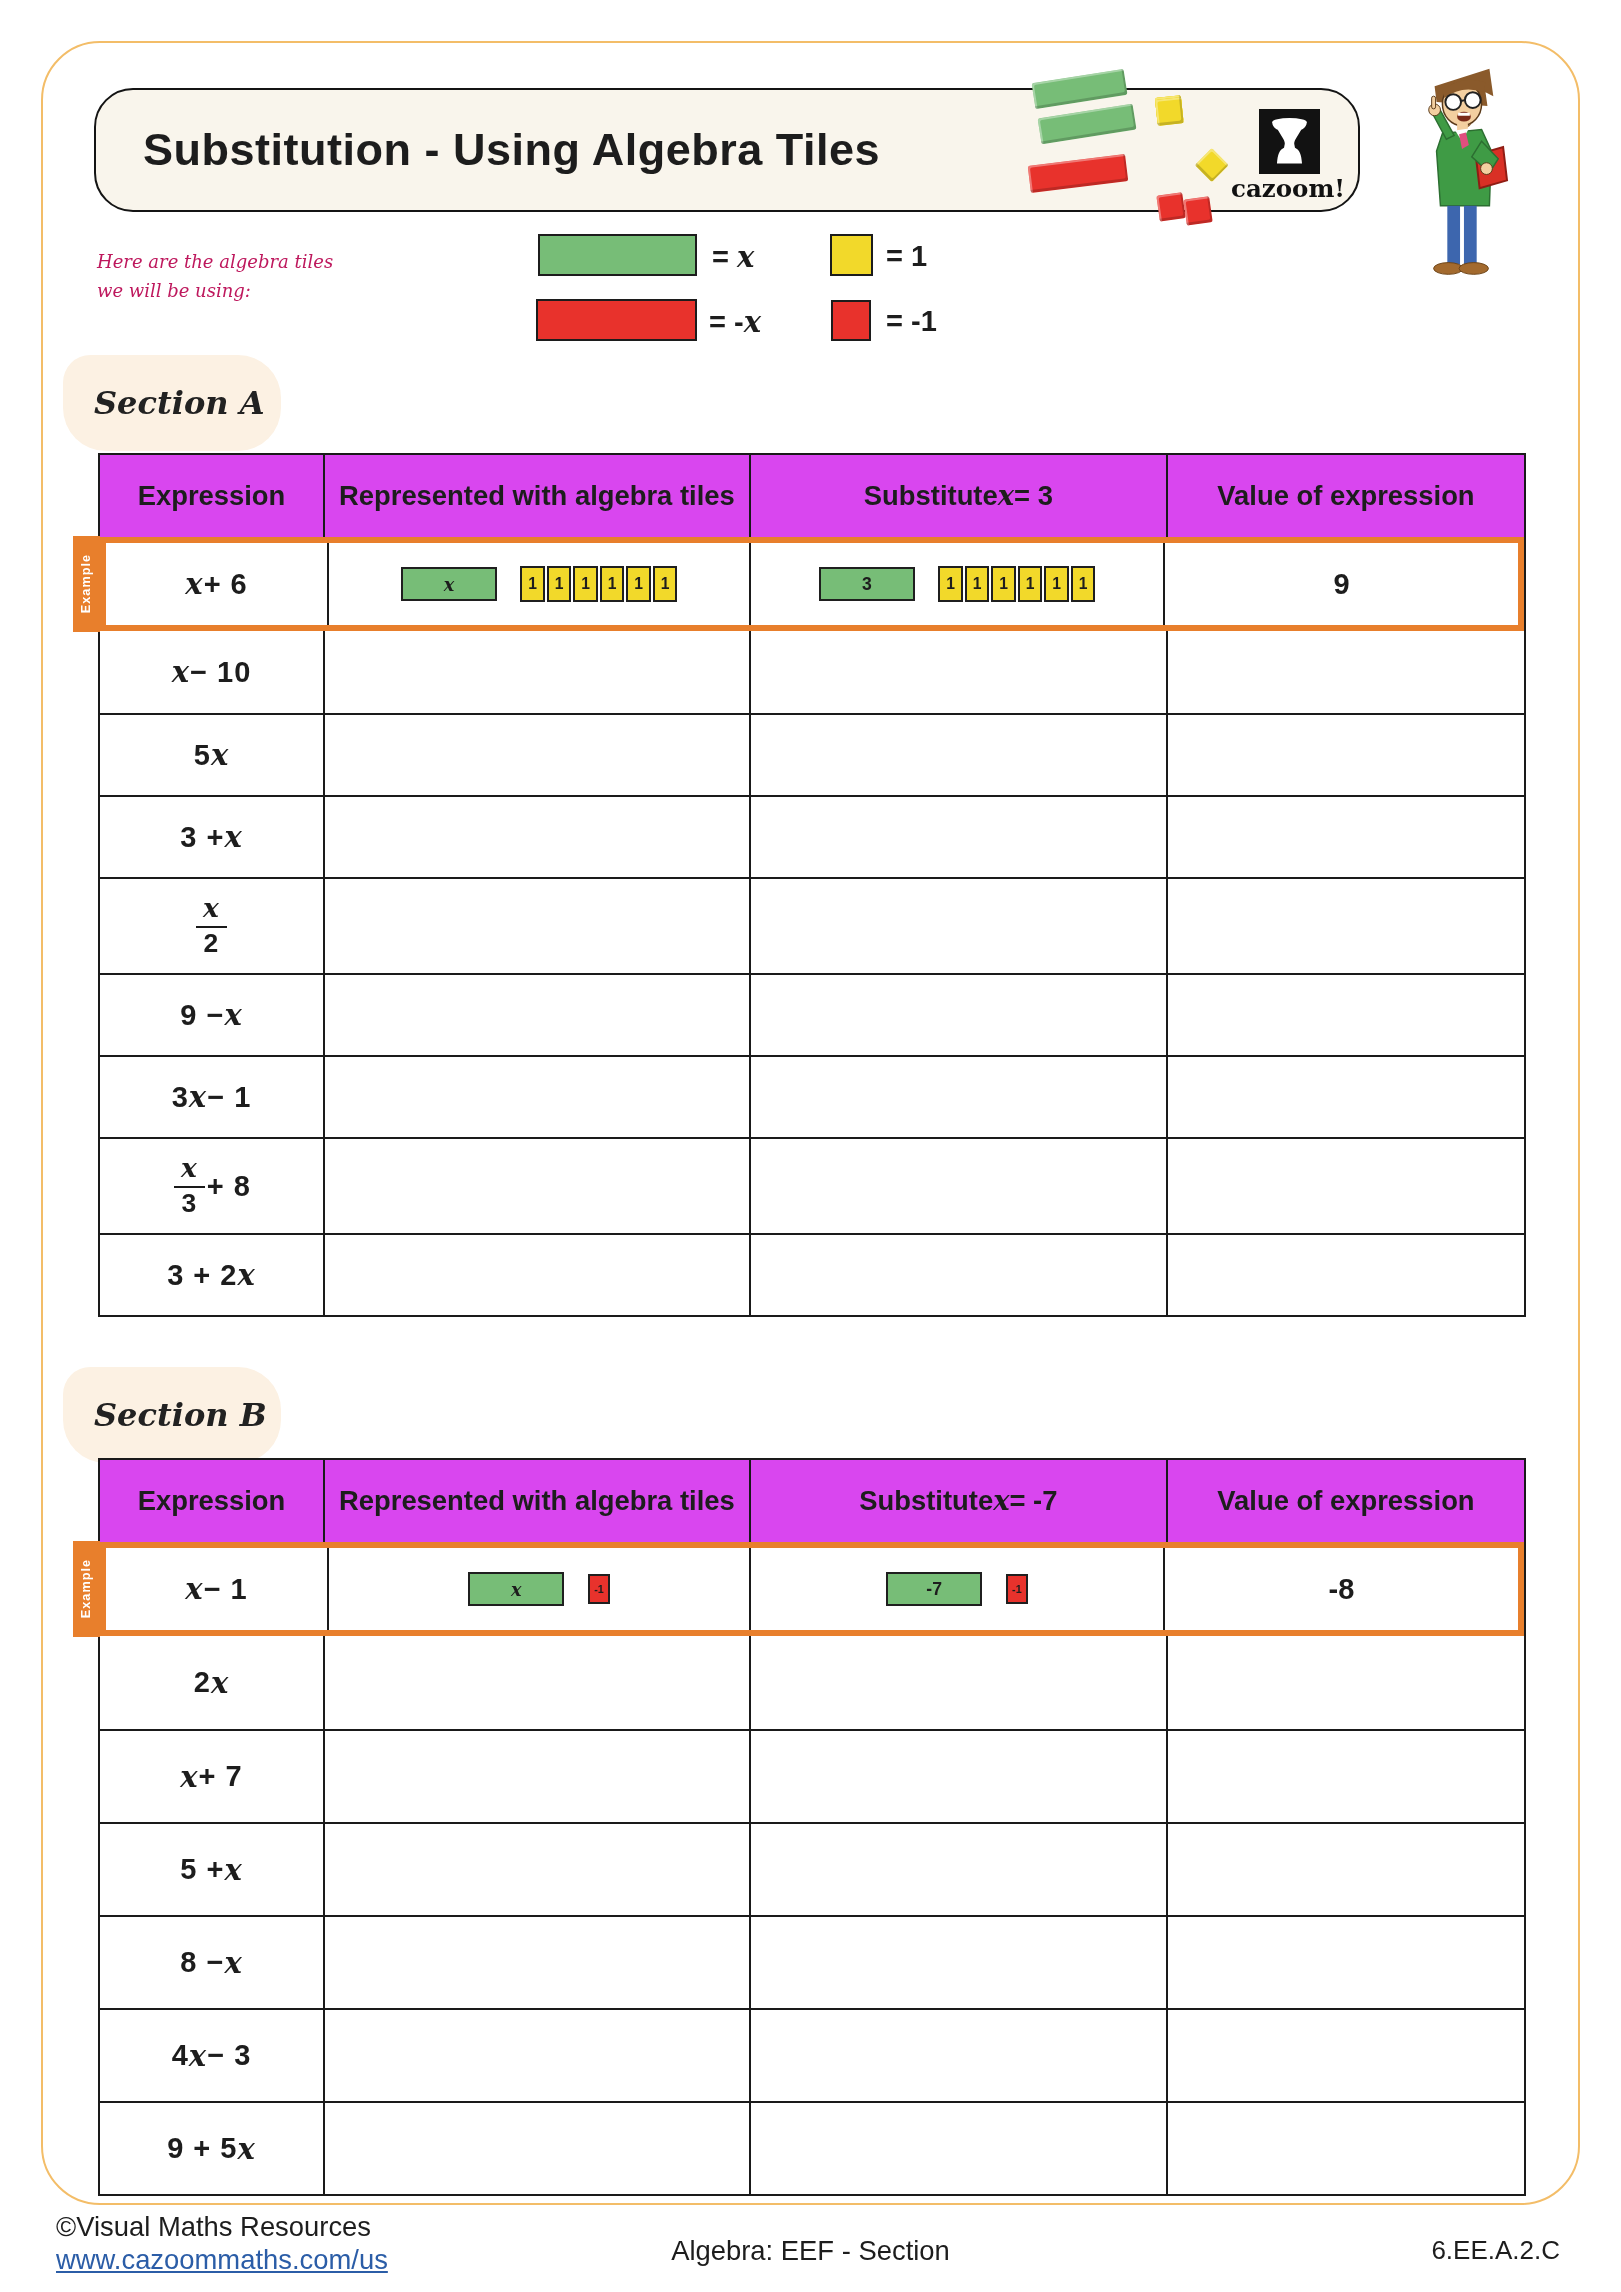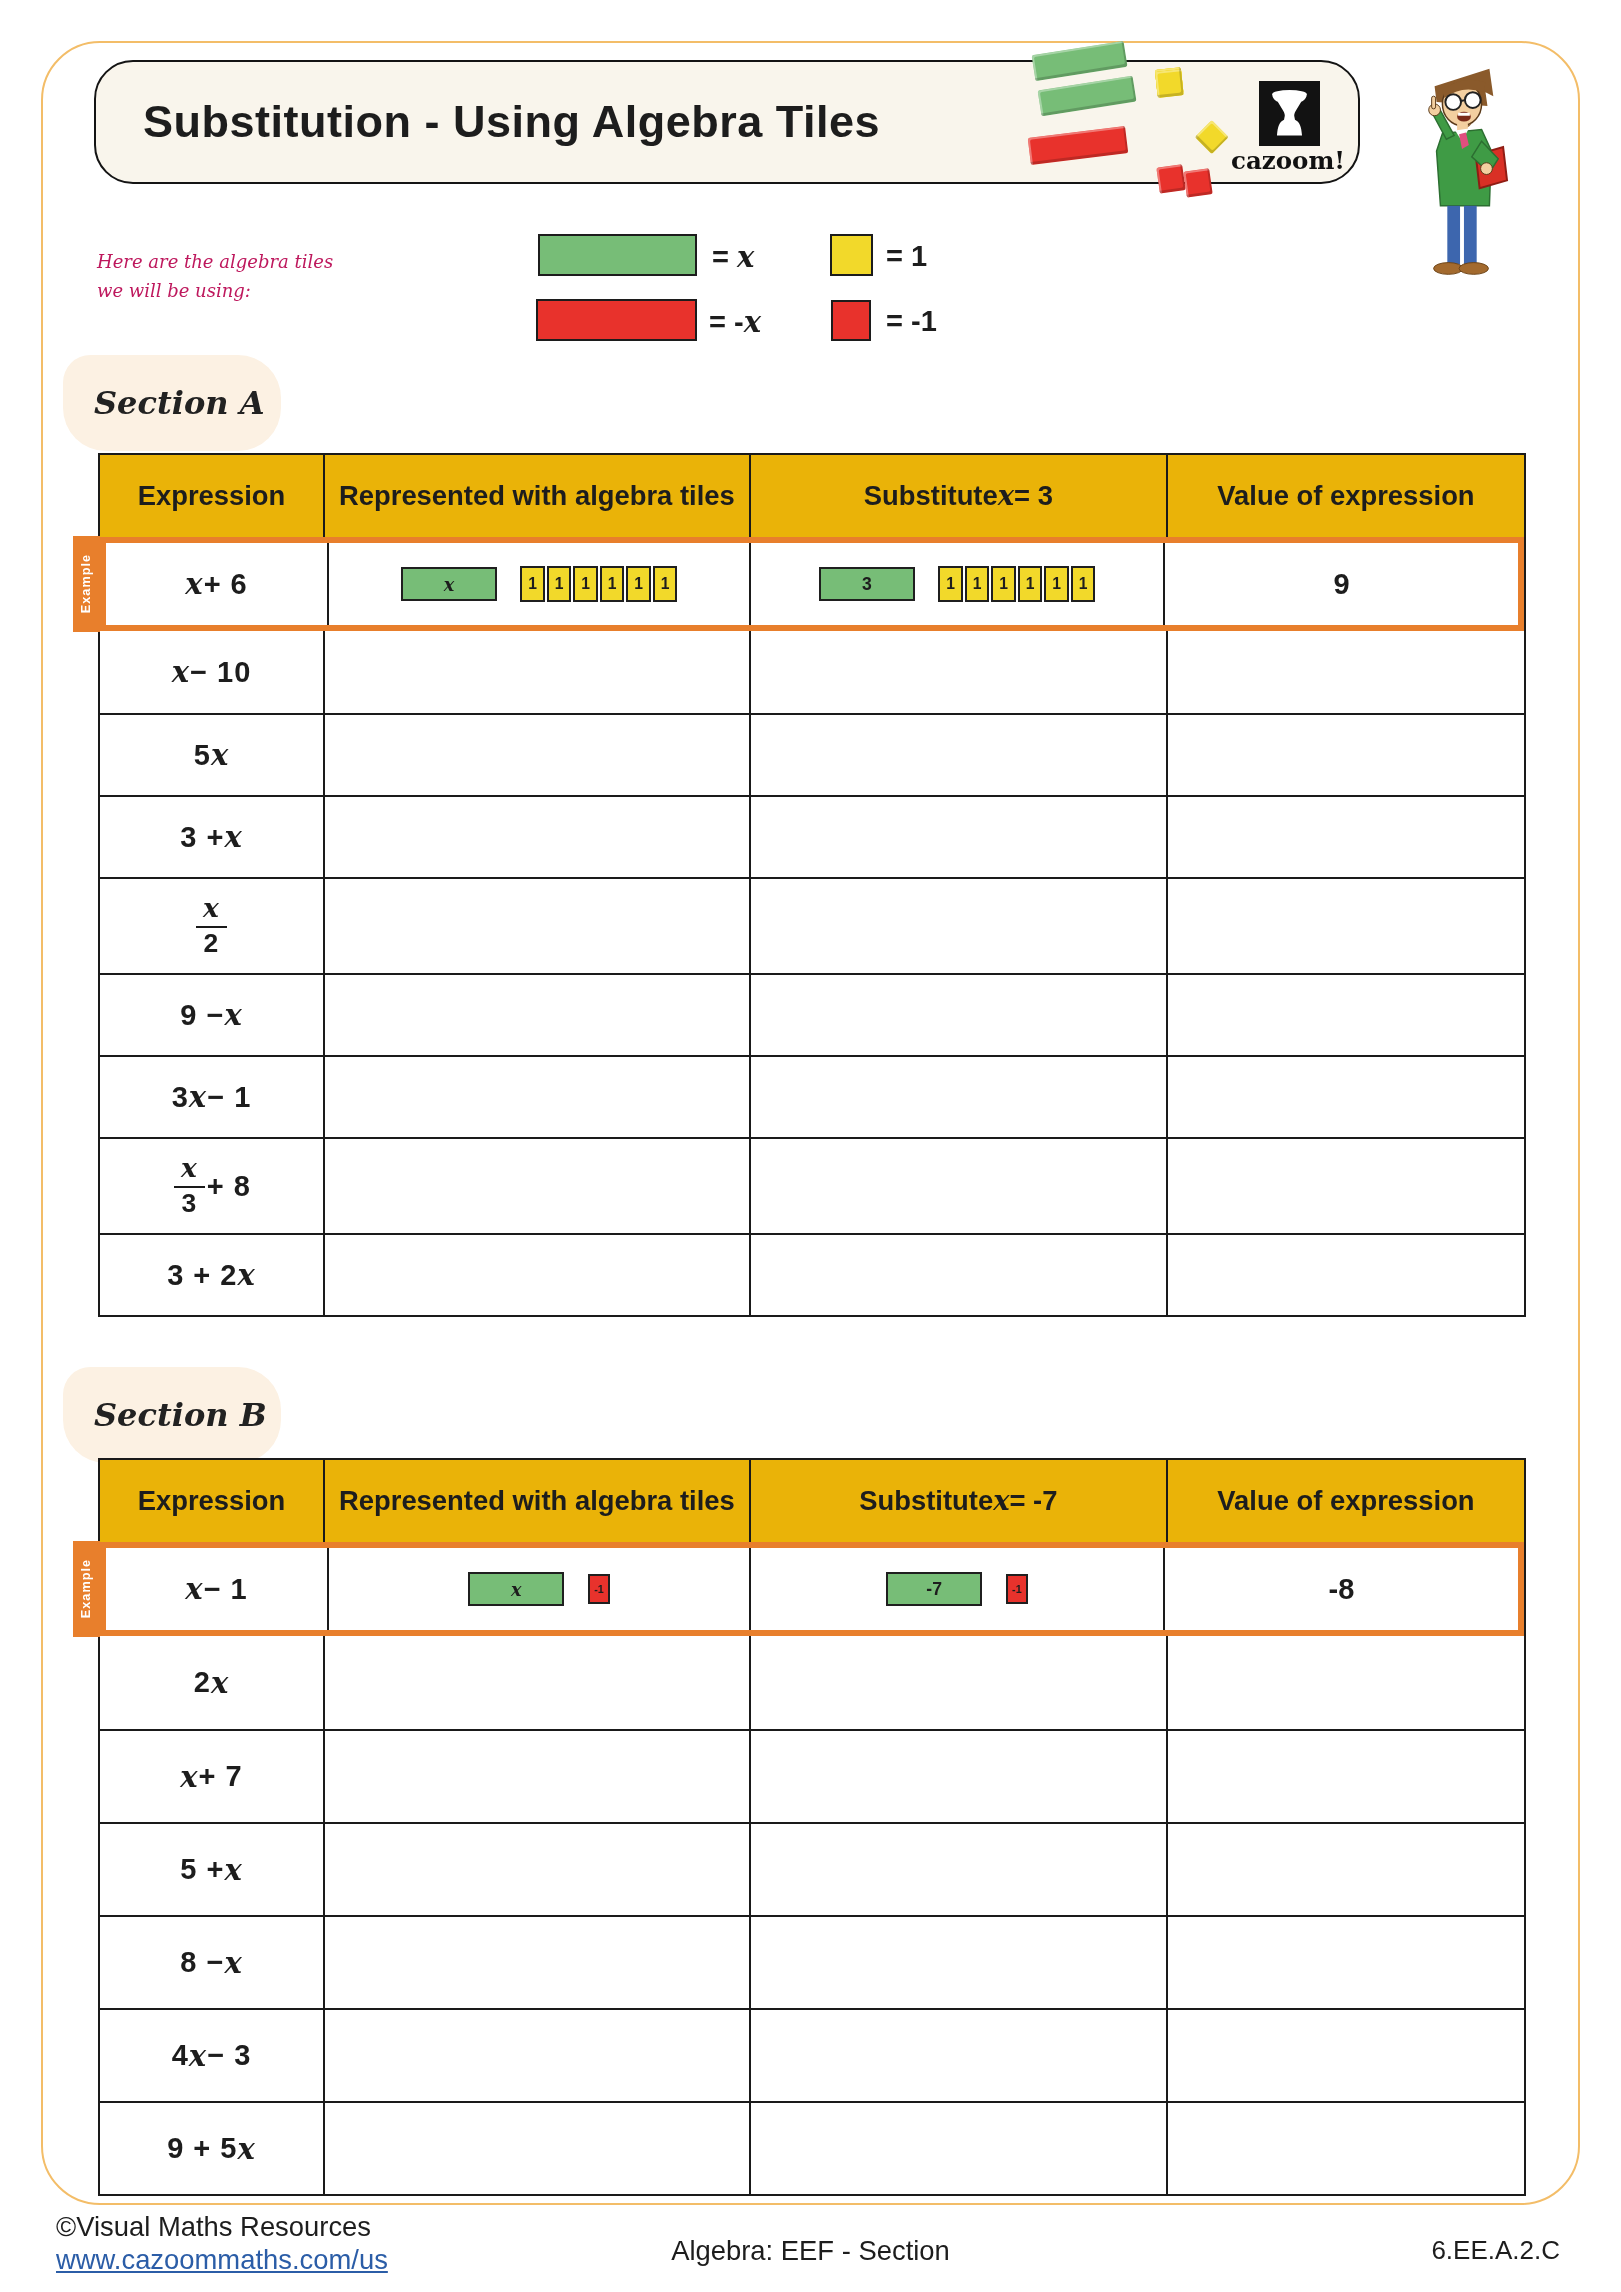--- a/index.html
+++ b/index.html
@@ -3,21 +3,21 @@
 <meta charset="utf-8">
 <style>
   * { margin:0; padding:0; box-sizing:border-box; }
   body { width:1621px; height:2293px; background:#ffffff; font-family:"Liberation Sans", sans-serif; color:#1d1d1d; position:relative; overflow:hidden; }
   .abs { position:absolute; }
 
   
   .page-border { left:41px; top:41px; width:1539px; height:2164px; border:2.9px solid #F3BD68; border-radius:59px; }
 
   
-  .title-box { left:94px; top:60px; width:1266px; height:124px; background:#F9F5EC; border:2.9px solid #141414; border-radius:39px; }
+  .title-box { left:94px; top:88px; width:1266px; height:124px; background:#F9F5EC; border:2.9px solid #141414; border-radius:39px; }
   .title-text { position:absolute; left:47px; top:50%; transform:translateY(-50%); font-size:45px; font-weight:bold; letter-spacing:0.5px; }
 
   
   .decor { position:absolute; border-radius:2px; box-shadow: inset -2px -2.9px 0 rgba(0,0,0,0.18), inset 2px 2px 0 rgba(255,255,255,0.35); }
   .d-green { background:#77BD77; }
   .d-red { background:#E8322C; }
   .d-yellow { background:#F2D92A; }
 
   .logo-box { position:absolute; left:1163px; top:18.6px; width:61px; height:65px; background:#121212; display:flex; align-items:center; justify-content:center; }
   .logo-text { position:absolute; left:1135px; top:84px; width:118px; text-align:left; font-family:"DejaVu Serif", serif; font-weight:bold; font-size:24.5px; color:#111; }
@@ -36,21 +36,21 @@
   
   .section-blob { width:218px; height:96px; background:#FCF1E3; border-radius:27.4px 43px 43px 43px; display:flex; align-items:center; }
   .blob-a { left:63px; top:355px; }
   .blob-b { left:63px; top:1367px; }
   .section-label { padding-left:31px; font-family:"DejaVu Serif", serif; font-style:italic; font-weight:bold; font-size:32px; color:#222; }
 
   
   .wtable { width:1428px; border:2.9px solid #1a1a1a; background:#ffffff; }
   .table-a { left:98px; top:453px; }
   .table-b { left:98px; top:1458px; }
-  .thead { display:grid; grid-template-columns:15.8% 29.9% 29.3% 25%; height:82px; background:#eab308; }
+  .thead { display:grid; grid-template-columns:15.8% 29.9% 29.3% 25%; height:82px; background:#d946ef; }
   .thcell { display:flex; align-items:center; justify-content:center; text-align:center; font-weight:bold; font-size:27.4px; line-height:1.15; border-right:2.9px solid #1a1a1a; padding:0 13.7px; }
   .thcell:last-child { border-right:none; }
 
   .example-wrap { position:relative; height:94px; border:6.9px solid #E87F2C; display:grid; grid-template-columns:15.8% 29.9% 29.3% 25%; background:#fff; }
   .ex-tab { position:absolute; left:-33px; top:-6.9px; width:26.5px; height:calc(100% + 13.7px); background:#E87F2C; display:flex; align-items:center; justify-content:center; }
   .ex-tab span { writing-mode:vertical-rl; transform:rotate(180deg); color:#fff; font-size:12.7px; font-weight:bold; letter-spacing:1px; }
   .excell { display:flex; align-items:center; justify-content:center; border-right:2.9px solid #1a1a1a; }
   .excell:last-child { border-right:none; }
 
   .wrow { display:grid; grid-template-columns:15.8% 29.9% 29.3% 25%; border-top:2.9px solid #1a1a1a; background:#fff; }

